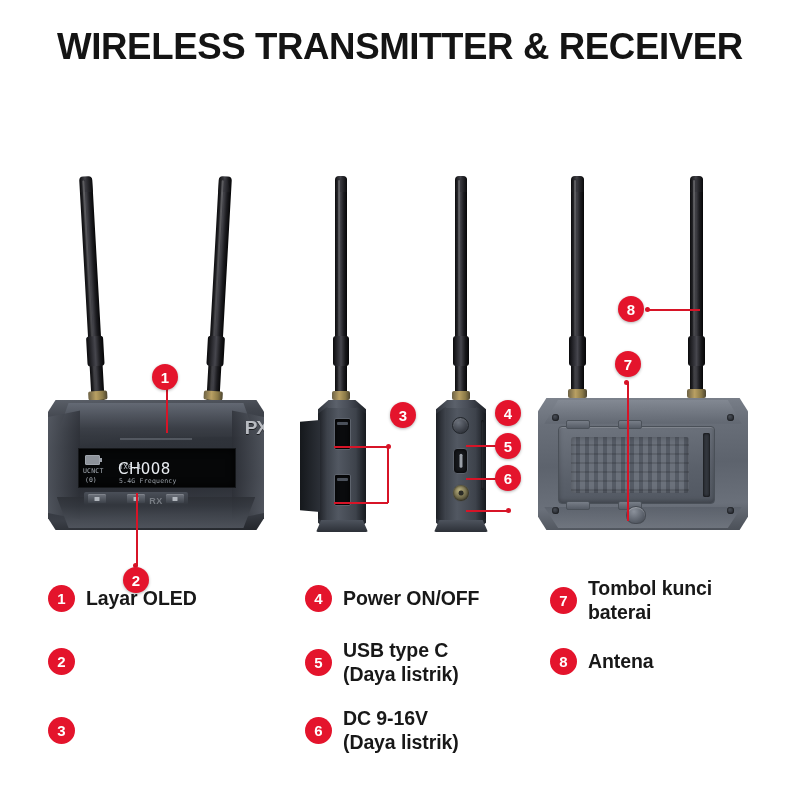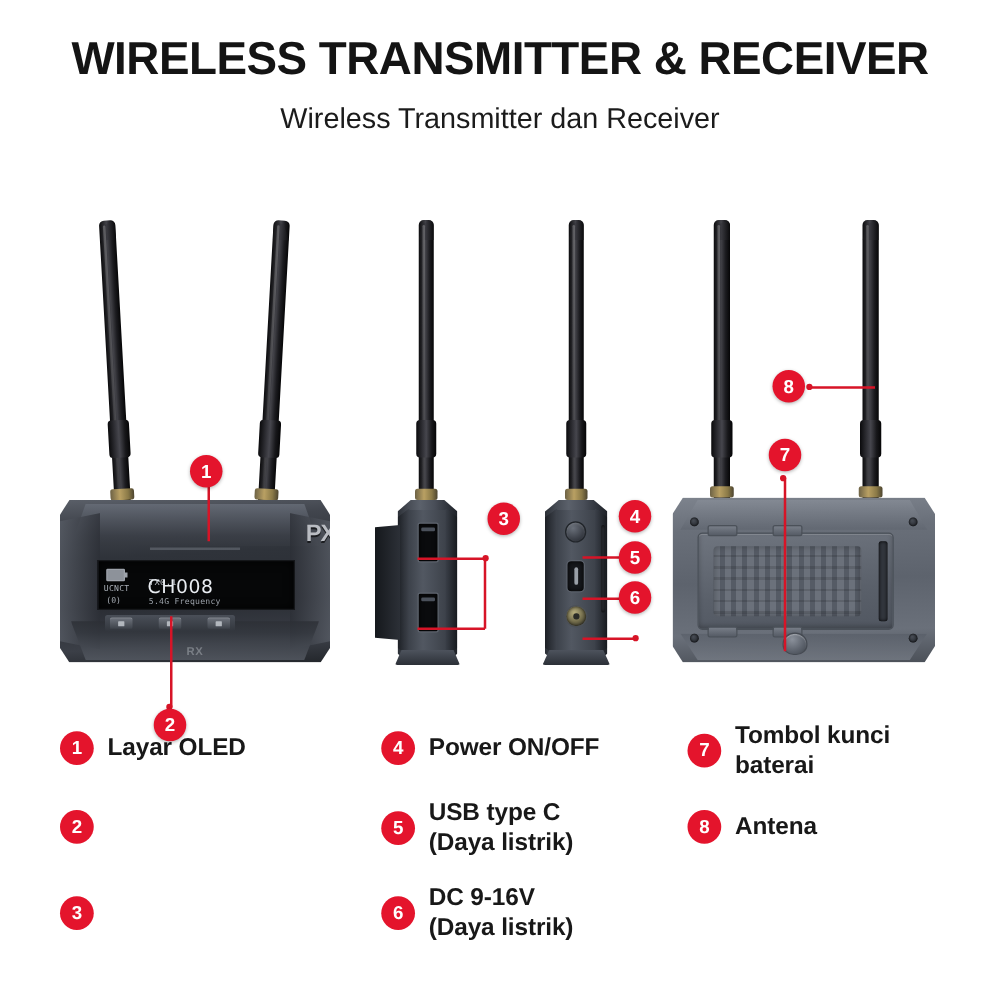--- a/index.html
+++ b/index.html
@@ -299,21 +299,20 @@
   .legend-text .l2{display:block;}
 </style>
 </head>
 <body>
 
 <div id="infographic">
 
   <div class="header">
     <h1 class="title">WIRELESS TRANSMITTER &amp; RECEIVER</h1>
     <p class="subtitle">
-      <span class="sub-line">Wireless Transmitter dan Receiver</span>
     </p>
   </div>
 
   <div class="stage">
 
     <div class="device" style="left:40px;top:0;width:240px;height:400px;">
 
       <div class="ant" style="left:52px;top:8px;width:13px;height:232px;transform:rotate(-3.2deg);transform-origin:bottom center;">
         <div class="tip" style="clip-path:polygon(0 100%,100% 100%,100% 0,35% 22%);"></div>
         <div class="ant-gloss"></div>
@@ -344,21 +343,21 @@
           <div class="oled-ch">CH008</div>
           <div class="oled-freq">5.4G Frequency</div>
         </div>
 
         <div class="btn-strip" style="left:36px;top:92px;width:96px;height:13px;">
           <div class="fbtn"></div>
           <div class="fbtn"></div>
           <div class="fbtn"></div>
         </div>
 
-        <div class="rx-mark" style="top:116px;">RX</div>
+        <div class="rx-mark" style="top:96px;">RX</div>
       </div>
 
       <div class="leader" style="left:126px;top:203px;width:1.6px;height:62px;"></div>
       <div class="leader-dot" style="left:123px;top:203px;"></div>
       <div class="marker" style="left:112px;top:196px;">1</div>
 
       <div class="leader" style="left:96px;top:325px;width:1.6px;height:73px;"></div>
       <div class="leader-dot" style="left:93px;top:395px;"></div>
       <div class="marker" style="left:83px;top:399px;">2</div>
     </div>

